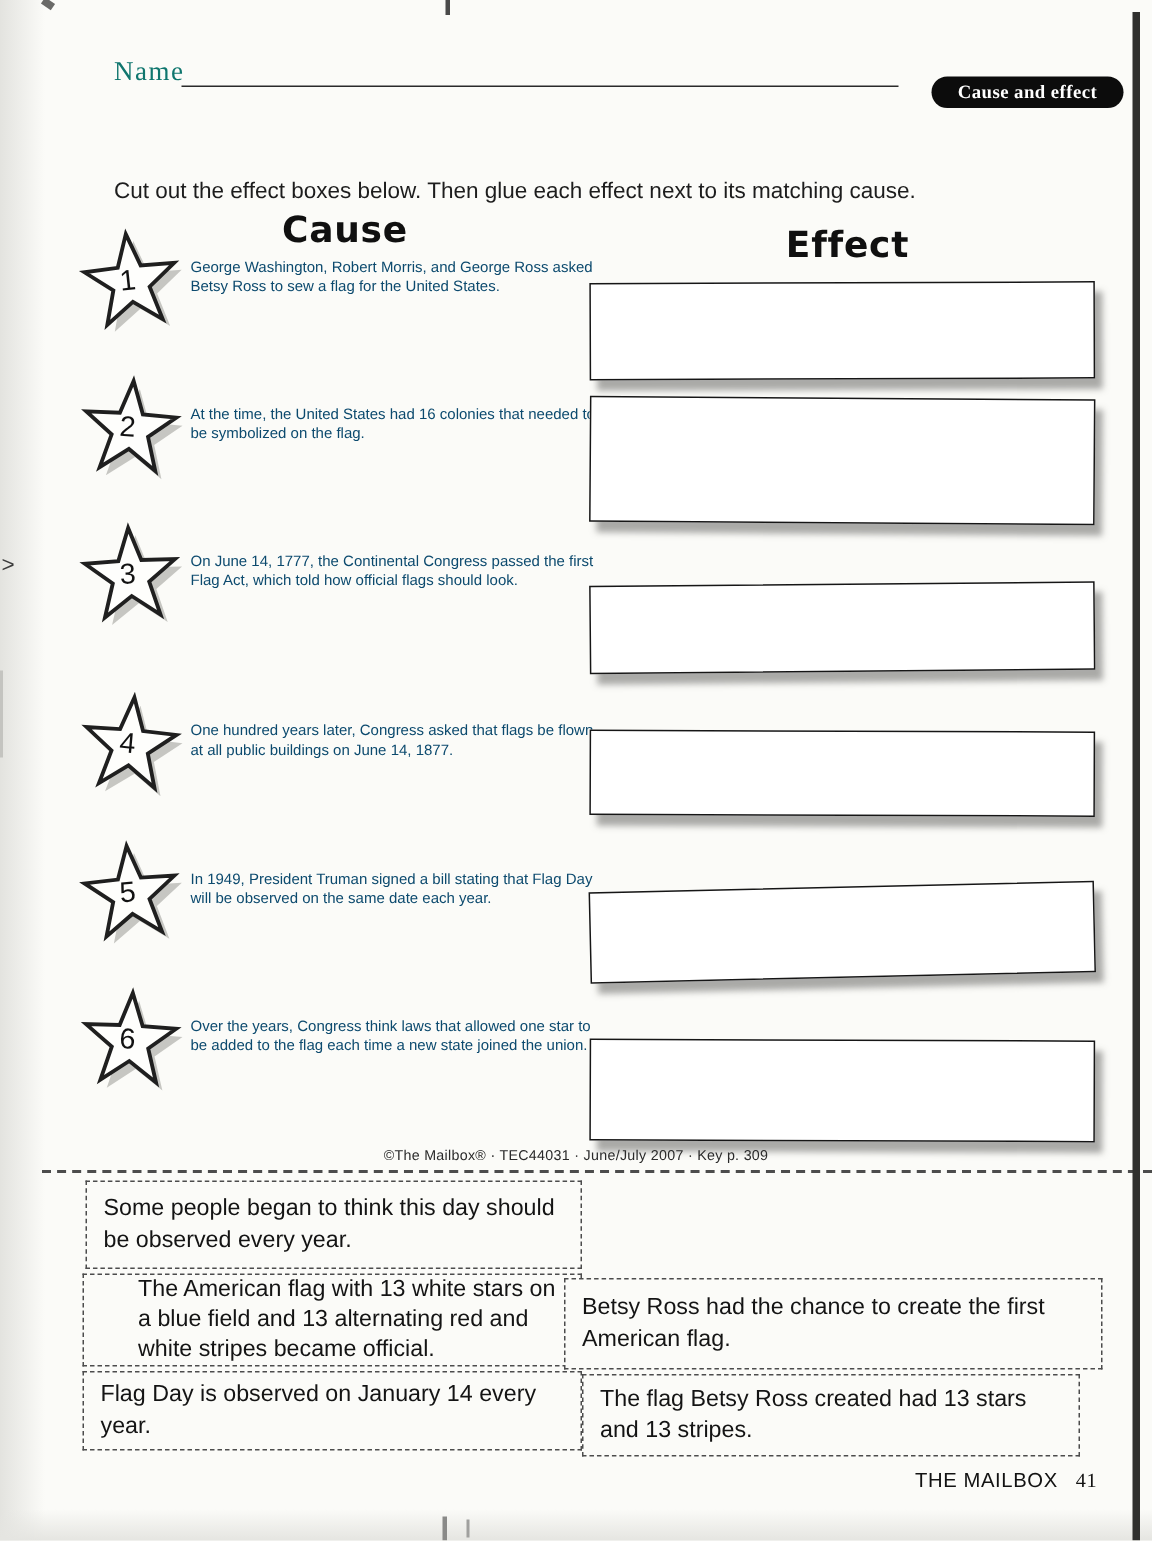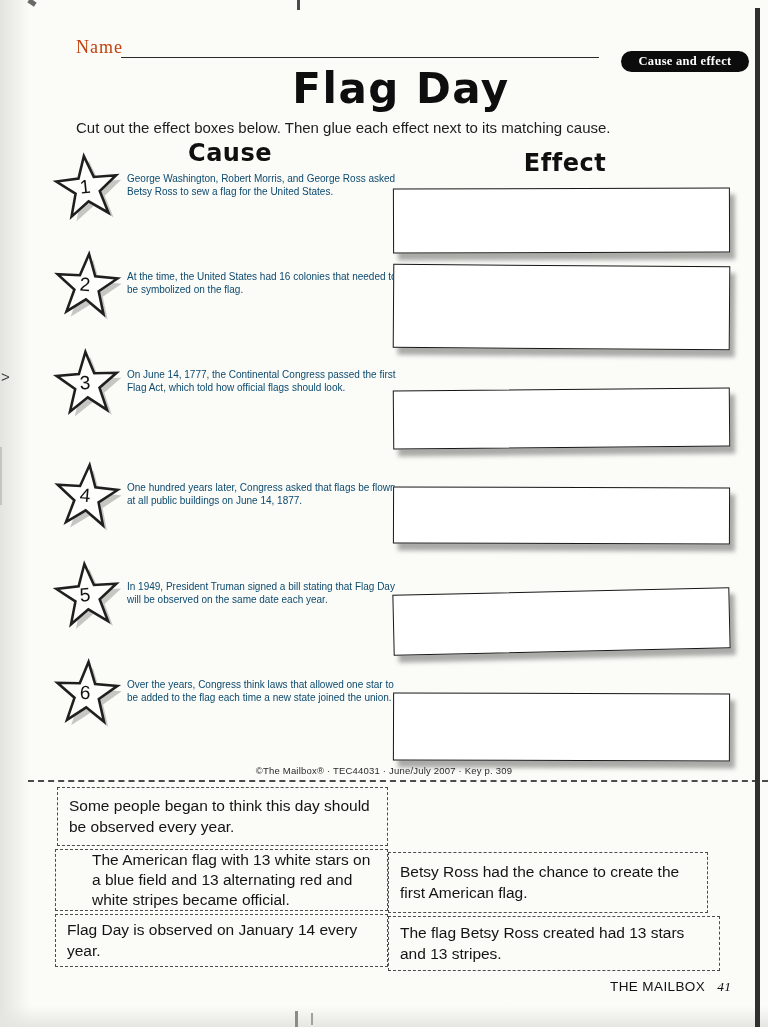--- a/index.html
+++ b/index.html
@@ -21,21 +21,21 @@
   }
   .edge-bottom {
     position:absolute; left:0; top:1006px; width:100%; height:21px;
     background:linear-gradient(rgba(251,251,248,0), #e5e5e1);
   }
 
   
   .name-label {
     position:absolute; left:76px; top:37px;
     font-family:"Liberation Serif", serif;
-    font-size:18px; letter-spacing:1px; color:#c2410c;
+    font-size:18px; letter-spacing:1px; color:#0f766e;
   }
   .name-line {
     position:absolute; left:121px; top:57px; width:478px;
     border-bottom:1.6px solid #2a2a2a;
   }
   .topic-badge {
     position:absolute; left:621px; top:51px; width:128px; height:21px;
     background:#0c0c0c; color:#fff; border-radius:11px;
     display:flex; align-items:center; justify-content:center;
     font-family:"Liberation Serif", serif; font-weight:bold; font-size:12.5px;
@@ -113,29 +113,29 @@
     border:1.7px dashed #4c4c4c;
     display:flex; align-items:center;
     padding:6px 11px;
     font-size:15.5px; line-height:1.3; color:#141414;
     background:#fbfbf8;
   }
   .cutout-cell.cl1 { left:57px;  top:787px; width:331px; height:59px; }
   .cutout-cell.cl2 { left:55px;  top:849px; width:333px; height:62px;padding-left:36px; }
   .cutout-cell.cl3 { left:55px;  top:914px; width:333px; height:53px; }
   .cutout-cell.cr1 { left:388px; top:789px; width:332px; height:60px; }
-  .cutout-cell.cr2 { left:388px; top:852px; width:320px; height:61px; }
+  .cutout-cell.cr2 { left:376px; top:852px; width:359px; height:61px; }
   .cutout-cell.cr3 { left:388px; top:916px; width:332px; height:55px; }
 
   .footer {
     position:absolute; left:610px; top:979px;
     font-size:13.5px; letter-spacing:0.4px; color:#121212;
     white-space:nowrap;
   }
-  .footer .footer-num { font-family:"Liberation Serif", serif; font-style:italic; margin-left:12px;text-align:right; }
+  .footer .footer-num { font-family:"Liberation Serif", serif; margin-left:12px;text-align:right; }
 
   
   .scan-right-line { position:absolute; left:755px; top:8px; width:5px; height:1019px; background:#30302e; }
   .scan-tick-top { position:absolute; left:297px; top:0; width:3px; height:10px; background:#4a4a4a; }
   .scan-tick-b1 { position:absolute; left:295px; top:1011px; width:3px; height:16px; background:#8a8a88; }
   .scan-tick-b2 { position:absolute; left:311px; top:1013px; width:2px; height:12px; background:#a0a09e; }
   .scan-chevron { position:absolute; left:1px; top:368px; font-size:15px; color:#3c3c3c; }
   .scan-corner { position:absolute; left:28px; top:0; width:8px; height:5px; background:#6a6a68; transform:rotate(35deg); }
   .scan-left-mark { position:absolute; left:0; top:447px; width:2px; height:58px; background:#c4c4c0; }
 </style>
@@ -143,21 +143,20 @@
 <body>
 
 <div class="page">
   <div class="edge-left"></div>
 
   <div class="name-label">Name</div>
   <div class="name-line"></div>
 
   <div class="topic-badge">Cause and effect</div>
 
-  <div class="page-title">Flag Day</div>
 
   <div class="instructions">Cut out the effect boxes below. Then glue each effect next to its matching cause.</div>
 
   <div class="col-header cause">Cause</div>
   <div class="col-header effect">Effect</div>
 
   <div class="cause-row r1">
     <svg class="star" viewBox="0 0 100 100">
       <polygon class="star-shadow" transform="translate(7,8)" points="50,3 62,37 97,38 69,60 79,95 50,74 21,95 31,60 3,38 38,37"></polygon>
       <polygon class="star-shape" points="50,3 62,37 97,38 69,60 79,95 50,74 21,95 31,60 3,38 38,37"></polygon>

